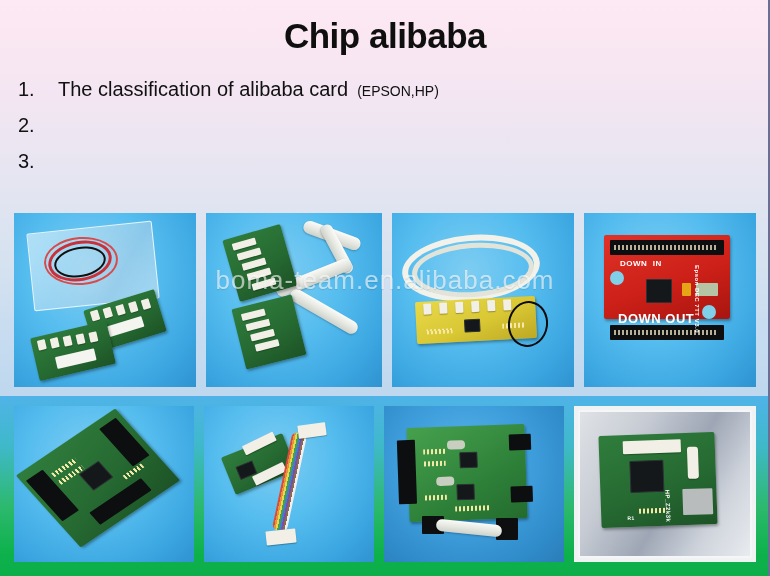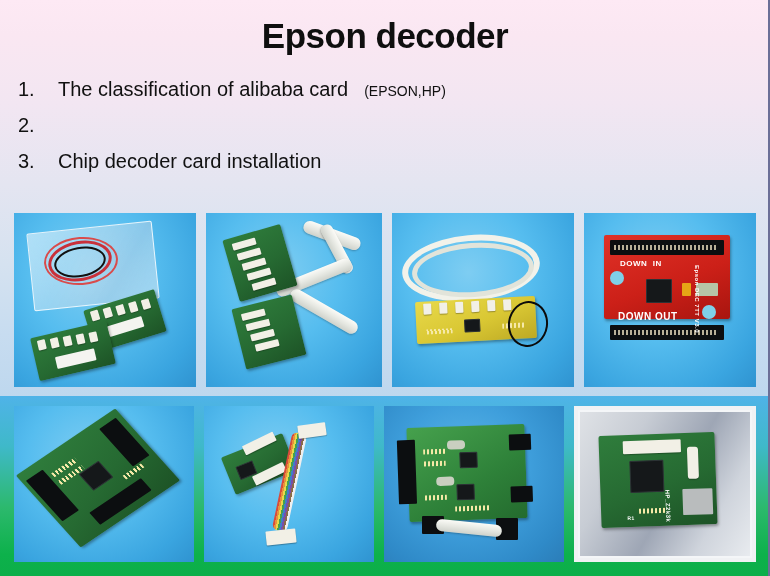--- a/index.html
+++ b/index.html
@@ -67,21 +67,21 @@
   .bullet-main {
     font-size: 20px;
     color: #111;
     white-space: nowrap;
     font-family: "Liberation Sans", sans-serif;
   }
   .bullet-sub {
     font-size: 14px;
     color: #111;
     white-space: nowrap;
-    padding-left: 16px;
+    padding-left: 9px;
     font-family: "Liberation Sans", sans-serif;
   }
 
   
   .grid-row {
     position: absolute;
     left: 0;
     width: 770px;
     display: flex;
     align-items: stretch;
@@ -204,37 +204,36 @@
     pointer-events: none;
     text-shadow: 0 1px 1px rgba(0,0,0,0.10);
     z-index: 40;
   }
 </style>
 </head>
 <body>
 
 <div class="slide">
 
-  <div class="title">Epson decoder</div>
+  <div class="title">Chip alibaba</div>
 
   <div class="bullets">
 
     <div class="bullet-row">
       <span class="bullet-num">1.</span>
       <span class="bullet-main">The classification of alibaba card</span>
       <span class="bullet-sub">(EPSON,HP)</span>
     </div>
 
     <div class="bullet-row">
       <span class="bullet-num">2.</span>
     </div>
 
     <div class="bullet-row">
       <span class="bullet-num">3.</span>
-      <span class="bullet-main">Chip decoder card installation</span>
       <span class="bullet-sub"></span>
     </div>
 
   </div>
 
   <div class="grid-row row-1">
 
     <div class="cell-pad"></div>
 
     <div class="cell" style="flex:0 0 182px;">
@@ -323,21 +322,21 @@
           </div>
           <div class="conn" style="left:6px;top:90px;width:114px;height:15px;">
             <div class="dotrow" style="left:4px;top:5px;width:104px;height:5px;background-image:repeating-linear-gradient(90deg,#b9b098 0 2px, transparent 2px 4px);"></div>
           </div>
           <div class="chip" style="left:42px;top:44px;width:26px;height:24px;"></div>
           <div class="conn" style="left:92px;top:48px;width:22px;height:13px;background:#b6c4a6;"></div>
           <div class="conn" style="left:78px;top:48px;width:9px;height:13px;background:#e6a516;"></div>
           <div style="position:absolute;left:6px;top:36px;width:14px;height:14px;border-radius:50%;background:#7fd0e8;"></div>
           <div style="position:absolute;left:98px;top:70px;width:14px;height:14px;border-radius:50%;background:#7fd0e8;"></div>
           <div class="silk" style="left:16px;top:24px;font-size:8px;">DOWN&nbsp;&nbsp;IN</div>
-          <div class="silk" style="left:14px;top:76px;font-size:10px;">DOWN OUT</div>
+          <div class="silk" style="left:14px;top:76px;font-size:13px;">DOWN OUT</div>
           <div class="silk" style="left:96px;top:30px;transform:rotate(90deg);transform-origin:left top;font-size:6px;">Epson DEC 7TT V3.0</div>
         </div>
       </div>
     </div>
 
   </div>
 
   <div class="grid-row row-2">
 
     <div class="cell-pad"></div>
@@ -407,14 +406,15 @@
           <div style="position:absolute;left:82px;top:56px;width:30px;height:26px;background:#b9bcbd;border-radius:1px;"></div>
           <div class="dotrow" style="left:38px;top:74px;width:28px;height:5px;"></div>
           <div class="silk" style="left:70px;top:56px;transform:rotate(90deg);transform-origin:left top;font-size:6px;">HP_Z2k3k</div>
           <div class="silk" style="left:26px;top:80px;font-size:5px;">R1</div>
         </div>
       </div>
     </div>
 
   </div>
 
+  <div class="watermark">boma-team.en.alibaba.com</div>
 
 </div>
 
 </body></html>

